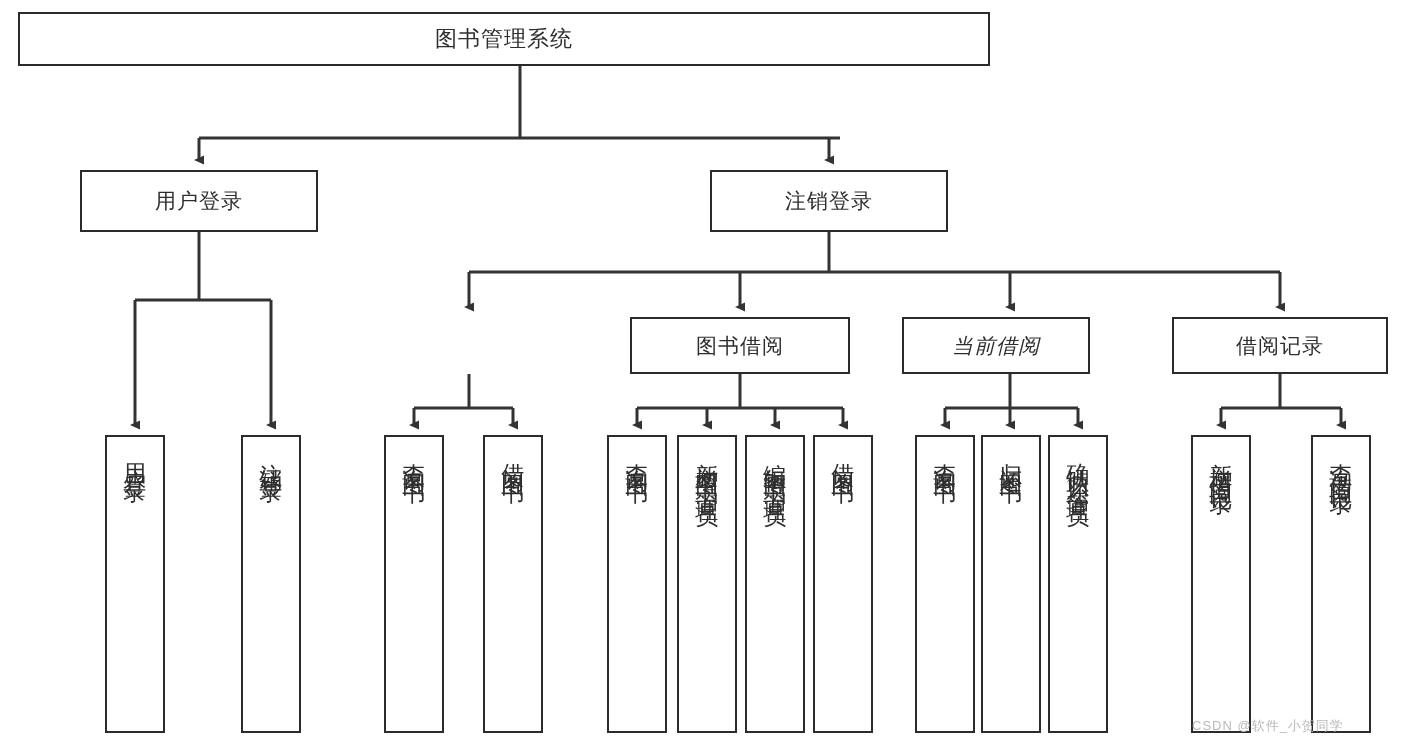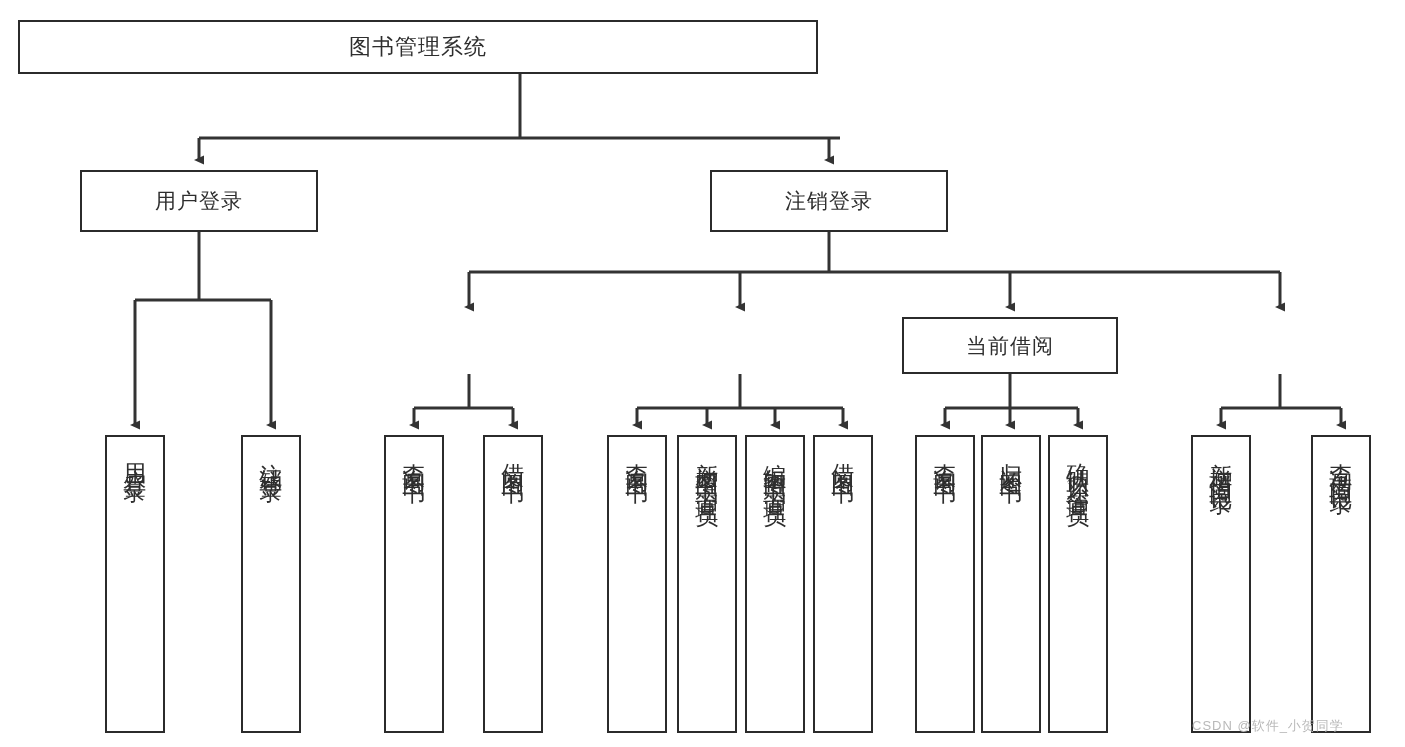--- a/index.html
+++ b/index.html
@@ -77,33 +77,39 @@
       <path d="M1010,408 L1010,425" marker-end="url(#arw)"></path>
       <path d="M1078,408 L1078,425" marker-end="url(#arw)"></path>
 
       <path d="M1280,374 L1280,408"></path>
       <path d="M1221,408 L1341,408"></path>
       <path d="M1221,408 L1221,425" marker-end="url(#arw)"></path>
       <path d="M1341,408 L1341,425" marker-end="url(#arw)"></path>
     </g>
   </svg>
 
-  <div class="node root h-node" style="left:18px;top:20px;width:800px;height:54px;">
+  <div class="node root h-node" style="left:18px;top:12px;width:972px;height:54px;">
     <span class="lbl">图书管理系统</span>
   </div>
 
   <div class="node h-node" style="left:80px;top:170px;width:238px;height:62px;">
     <span class="lbl">用户登录</span>
   </div>
   <div class="node h-node" style="left:710px;top:170px;width:238px;height:62px;">
     <span class="lbl">注销登录</span>
   </div>
 
-  <div class="node h-node" style="left:902px;top:317px;width:216px;height:57px;">
+  <div class="node h-node" style="left:630px;top:317px;width:220px;height:57px;">
+    <span class="lbl">图书借阅</span>
+  </div>
+  <div class="node h-node" style="left:902px;top:317px;width:188px;height:57px;font-style:italic;">
     <span class="lbl">当前借阅</span>
+  </div>
+  <div class="node h-node" style="left:1172px;top:317px;width:216px;height:57px;">
+    <span class="lbl">借阅记录</span>
   </div>
 
   <div class="node leaf" style="left:105px;top:435px;width:60px;height:298px;">
     <span class="lbl">用户登录</span>
   </div>
   <div class="node leaf" style="left:241px;top:435px;width:60px;height:298px;">
     <span class="lbl">注销登录</span>
   </div>
 
   <div class="node leaf" style="left:384px;top:435px;width:60px;height:298px;">

